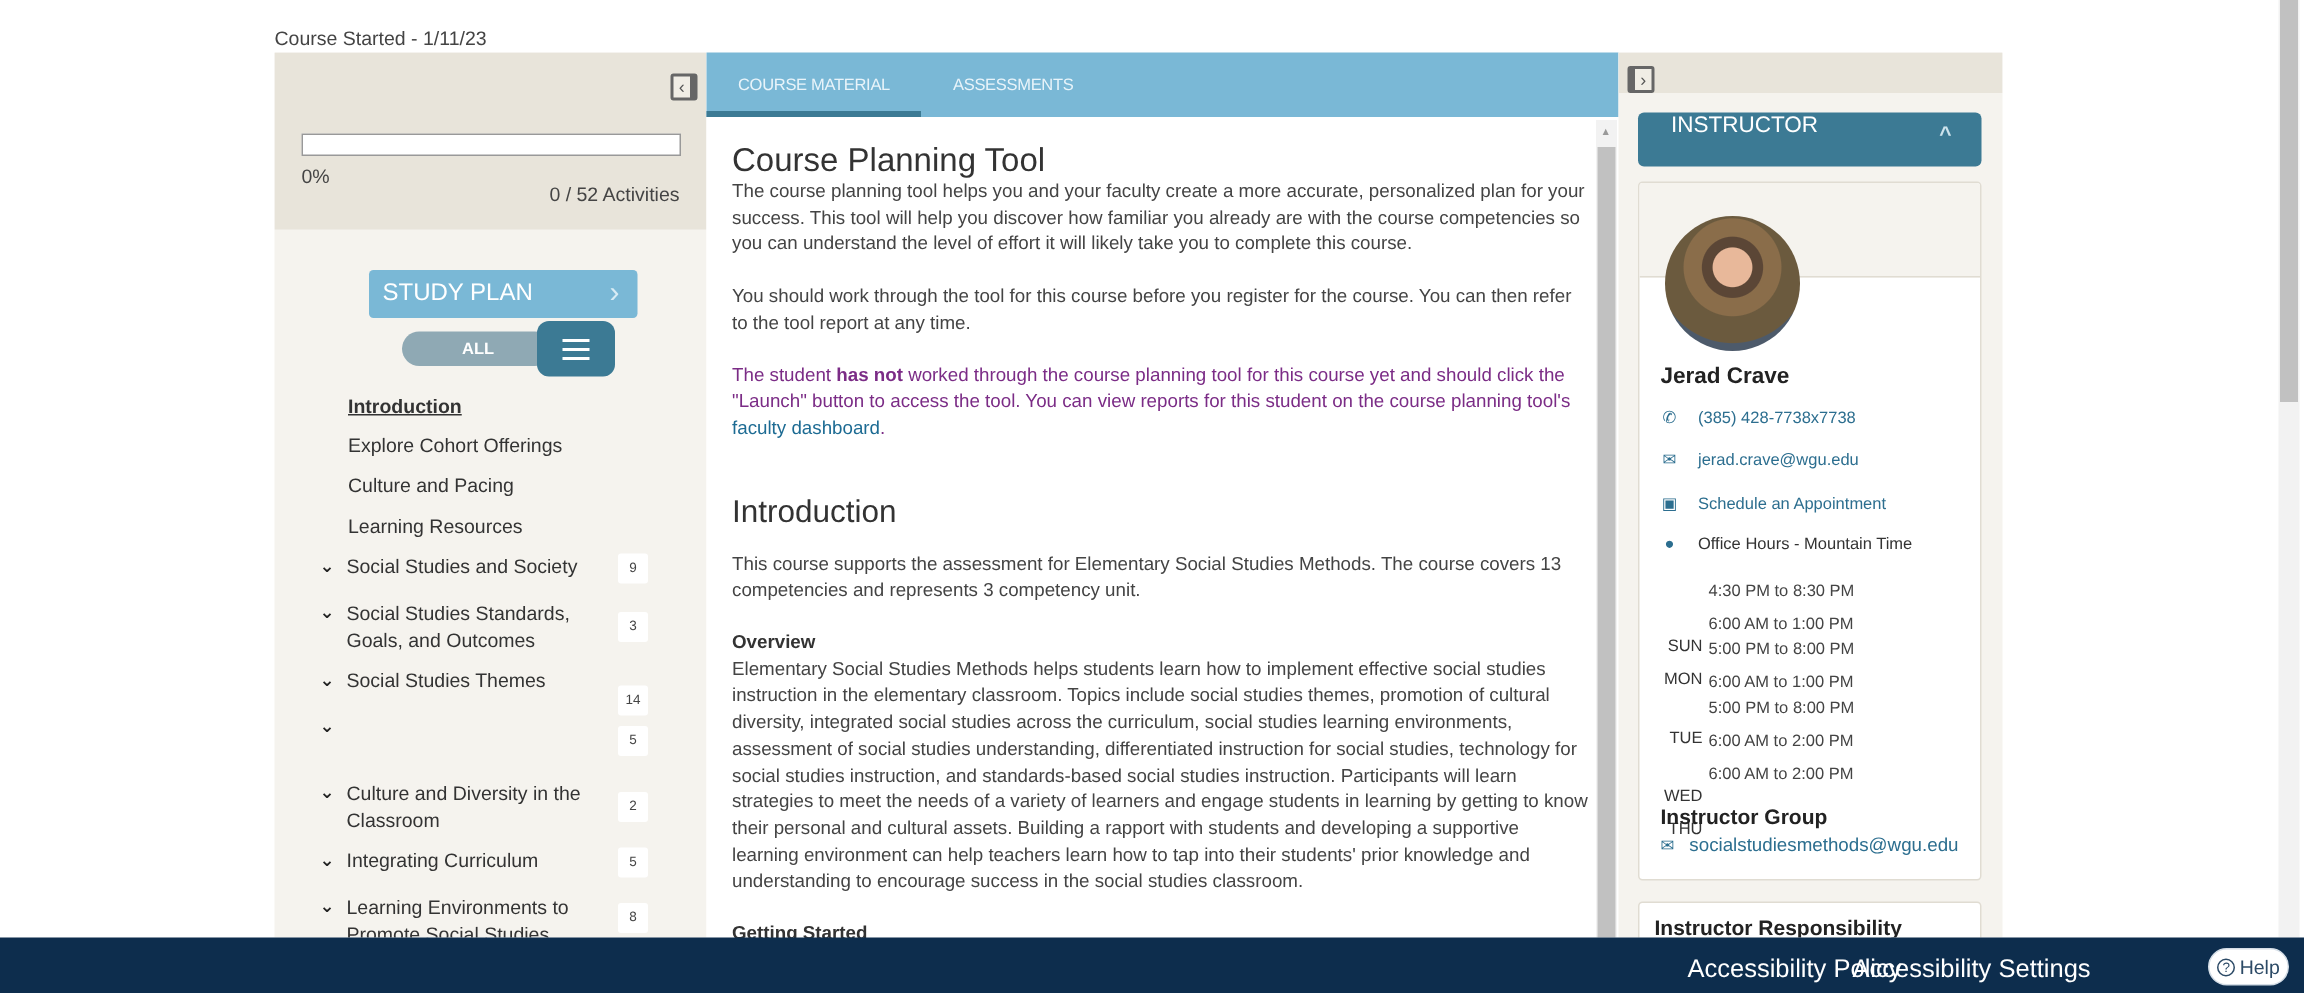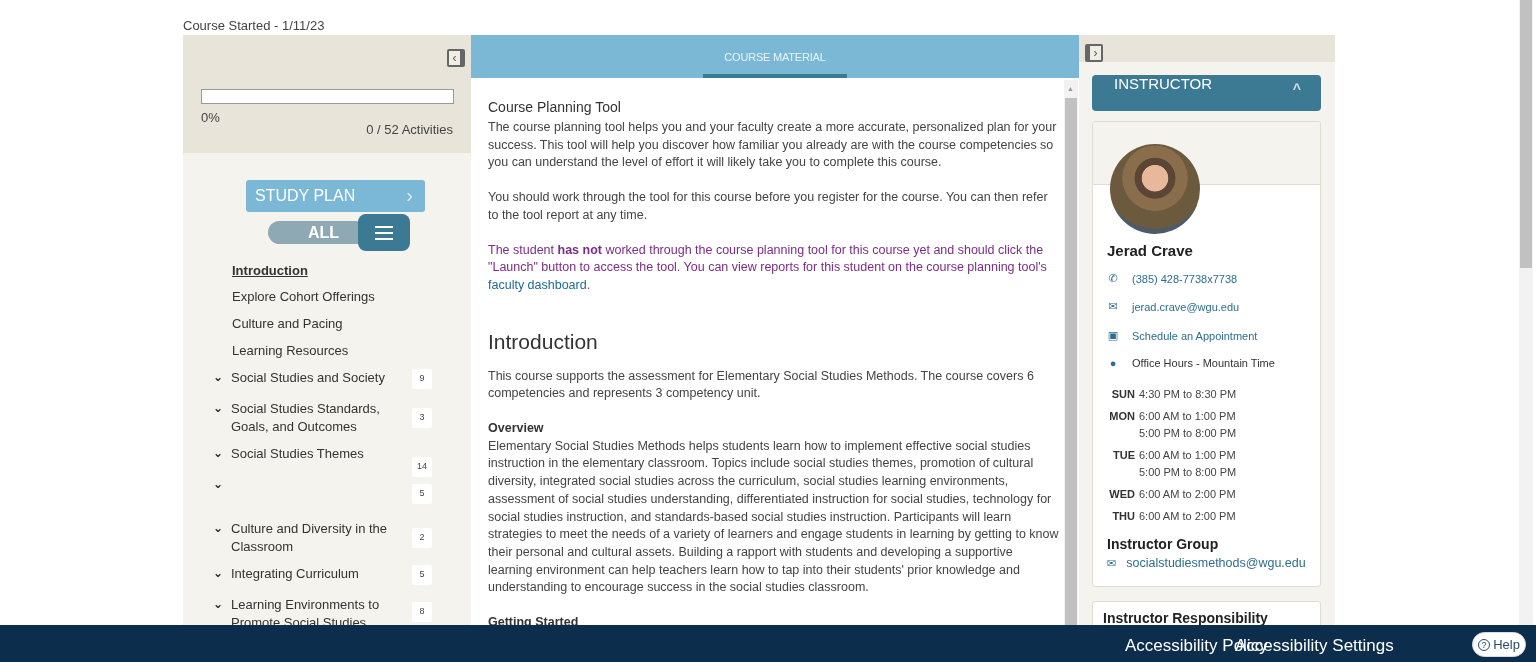--- a/index.html
+++ b/index.html
@@ -11,37 +11,37 @@
   
   .left { position: absolute; left: 183px; top: 35px; width: 288px; height: 590px; background: #f5f3ee; overflow: hidden; }
   .left-top { height: 118px; background: #e8e4da; position: relative; }
   .collapse-left { position: absolute; right: 6px; top: 14px; width: 18px; height: 18px; border: 2px solid #666; border-right-width: 5px; border-radius: 2px; display:flex; align-items:center; justify-content:center; font-size: 12px; color:#555; line-height: 1; background: #f0ede5; }
   .progress-bar { position: absolute; left: 18px; top: 54px; width: 253px; height: 15px; background: #fff; border: 1px solid #999; }
   .progress-pct { position: absolute; left: 18px; top: 75px; font-size: 13px; color: #444; }
   .progress-count { position: absolute; right: 18px; top: 75px; font-size: 13px; color: #444; margin-top: 12px; }
 
   .study-plan { position: absolute; left: 63px; top: 145px; width: 179px; height: 32px; background: #7ab8d6; border-radius: 3px; color: #fff; font-size: 16px; display:flex; align-items:center; padding-left: 9px; }
   .study-plan .chev { position: absolute; right: 12px; top: 4px; font-size: 20px; color: #d8ecf5; }
-  .toggle { position: absolute; left: 85px; top: 186px; width: 100px; height: 23px; background: #8fa9b4; border-radius: 12px; color: #fff; font-size: 16px; font-weight: bold; display:flex; align-items:center; padding-left: 40px; }
+  .toggle { position: absolute; left: 85px; top: 186px; width: 100px; height: 23px; background: #8fa9b4; border-radius: 12px; color: #fff; font-size: 11px; font-weight: bold; display:flex; align-items:center; padding-left: 40px; }
   .menu-btn { position: absolute; left: 175px; top: 179px; width: 52px; height: 37px; background: #3c7a94; border-radius: 8px; display:flex; flex-direction:column; align-items:center; justify-content:center; gap: 4px; }
   .menu-btn span { display:block; width: 18px; height: 2px; background: #fff; }
   .nav-item { position: absolute; left: 49px; font-size: 13px; color: #333; }
   .nav-item.active { text-decoration: underline; font-weight: bold; color: #333; }
   .section { position: absolute; left: 30px; width: 230px; font-size: 13px; color: #333; line-height: 17.5px; }
   .section .caret { position: absolute; left: 0; top: 0; font-size: 12px; font-weight: bold; color: #222; }
   .section .label { margin-left: 18px; width: 180px; display:block; }
   .section .count { position: absolute; left: 199px; width: 20px; height: 20px; background: #fff; font-size: 9px; color: #444; display:flex; align-items:center; justify-content:center; border-radius: 2px; }
 
   
   .center { position: absolute; left: 471px; top: 35px; width: 608px; height: 590px; background: #fff; }
-  .tabs { height: 43px; background: #7ab8d6; display:flex;justify-content:center; }
+  .tabs { height: 43px; background: #7ab8d6; display:flex; }
   .tab { font-size: 11px; color: #e9f4fa; padding: 0 21px; height: 43px; display:flex; align-items:center; letter-spacing: -0.2px; position: relative; }
   .tab.active::after { content:""; position:absolute; left:0; right:0; bottom:0; height:4px; background:#3c7a94; }
   .content { position: absolute; left: 17px; top: 60px; width: 572px; font-size: 12.5px; line-height: 17.7px; color: #444; }
-  .content h1 { font-size: 14px; font-weight: normal; color: #333; line-height: 24px; }
+  .content h1 { font-size: 22px; font-weight: normal; color: #333; line-height: 24px; }
   .content h2 { font-size: 21px; font-weight: normal; color: #333; line-height: 24px; margin-top: 35px; margin-bottom: 14px; }
   .content p { margin-bottom: 17px; }
   .content .purple { color: #7b2c86; }
   .content .link { color: #1d6b93; }
   .content h3 { font-size: 12.5px; font-weight: bold; color: #333; }
   .scroll-inner { position: absolute; left: 593px; top: 45px; width: 14px; height: 545px; background: #f2f2f2; }
   .scroll-inner .up { position:absolute; left:3px; top:5px; font-size: 7px; color:#999; }
   .scroll-inner .thumb { position:absolute; left:1px; top:18px; width:12px; height:527px; background:#c1c1c1; }
 
   
@@ -52,21 +52,21 @@
   .instructor-hdr .up-chev { position:absolute; right: 20px; top: 6px; font-size: 14px; color: #cde3ec; font-weight: bold; }
   .card { position: absolute; left: 13px; top: 86px; width: 229px; height: 466px; background: #fff; border: 1px solid #e0dcd2; border-radius: 3px; overflow:hidden; }
   .card-top { height: 63px; background: #f5f3ee; border-bottom: 1px solid #e0dcd2; }
   .avatar { position: absolute; left: 17px; top: 22px; width: 90px; height: 90px; border-radius: 50%; background: radial-gradient(circle at 50% 38%, #e8b89a 0 18%, #5b4636 19% 28%, #8a6d4a 29% 45%, #6b5a3e 46% 70%, #4d5a6a 71%); }
   .inst-name { position: absolute; left: 14px; top: 120px; font-size: 15px; font-weight: bold; color: #222; }
   .contact { position: absolute; left: 14px; font-size: 11px; color: #2c6e8f; display:flex; align-items:center; }
   .contact .ic { width: 12px; color: #2c6e8f; font-size: 11px; margin-right: 13px; text-align:center; }
   .contact.dark { color: #333; }
   .hours { position: absolute; left: 0; top: 266px; width: 229px; font-size: 11px; color: #444; }
   .hrow { position: absolute; display:flex; }
-  .hrow .day { width: 46px; text-align:right; font-weight: bold; color: #333; padding-right: 4px; }
+  .hrow .day { width: 46px; text-align:right; font-weight: normal; color: #333; padding-right: 4px; margin-top: 37px; }
   .group-title { position: absolute; left: 14px; top: 414px; font-size: 14px; font-weight: bold; color: #222; }
   .group-email { position: absolute; left: 14px; top: 434px; font-size: 12.5px; color: #2c6e8f; display:flex; align-items:center; }
   .group-email .ic { margin-right: 10px; font-size: 11px; }
   .card2 { position: absolute; left: 13px; top: 566px; width: 229px; height: 40px; background: #fff; border: 1px solid #e0dcd2; border-radius: 3px; padding: 8px 10px; font-size: 14px; font-weight: bold; color: #222; }
 
   
   .page-scroll { position: absolute; left: 1519px; top: 0; width: 14px; height: 625px; background: #f2f2f2; }
   .page-scroll .thumb { position: absolute; left: 1px; top: 0; width: 12px; height: 268px; background: #c1c1c1; }
 
   
@@ -140,30 +140,31 @@
       <span class="caret">⌄</span>
       <span class="label" style="width:150px">Learning Environments to Promote Social Studies</span>
       <span class="count" style="top:6px">8</span>
     </div>
   </div>
 </aside>
 
 <main class="center">
   <div class="tabs">
     <div class="tab active">COURSE MATERIAL</div>
+    <div class="tab">ASSESSMENTS</div>
   </div>
 
   <div class="content">
     <h1>Course Planning Tool</h1>
     <p>The course planning tool helps you and your faculty create a more accurate, personalized plan for your success. This tool will help you discover how familiar you already are with the course competencies so you can understand the level of effort it will likely take you to complete this course.</p>
     <p>You should work through the tool for this course before you register for the course. You can then refer to the tool report at any time.</p>
     <p class="purple"><span>The student </span><b>has not</b><span> worked through the course planning tool for this course yet and should click the "Launch" button to access the tool. You can view reports for this student on the course planning tool's </span><a class="link">faculty dashboard</a><span>.</span></p>
 
     <h2>Introduction</h2>
-    <p>This course supports the assessment for Elementary Social Studies Methods. The course covers 6 competencies and represents 3 competency unit.</p>
+    <p>This course supports the assessment for Elementary Social Studies Methods. The course covers 13 competencies and represents 3 competency unit.</p>
     <h3>Overview</h3>
     <p>Elementary Social Studies Methods helps students learn how to implement effective social studies instruction in the elementary classroom. Topics include social studies themes, promotion of cultural diversity, integrated social studies across the curriculum, social studies learning environments, assessment of social studies understanding, differentiated instruction for social studies, technology for social studies instruction, and standards-based social studies instruction. Participants will learn strategies to meet the needs of a variety of learners and engage students in learning by getting to know their personal and cultural assets. Building a rapport with students and developing a supportive learning environment can help teachers learn how to tap into their students' prior knowledge and understanding to encourage success in the social studies classroom.</p>
     <h3>Getting Started</h3>
   </div>
 
   <div class="scroll-inner">
     <span class="up">▲</span>
     <div class="thumb"></div>
   </div>
 </main>

